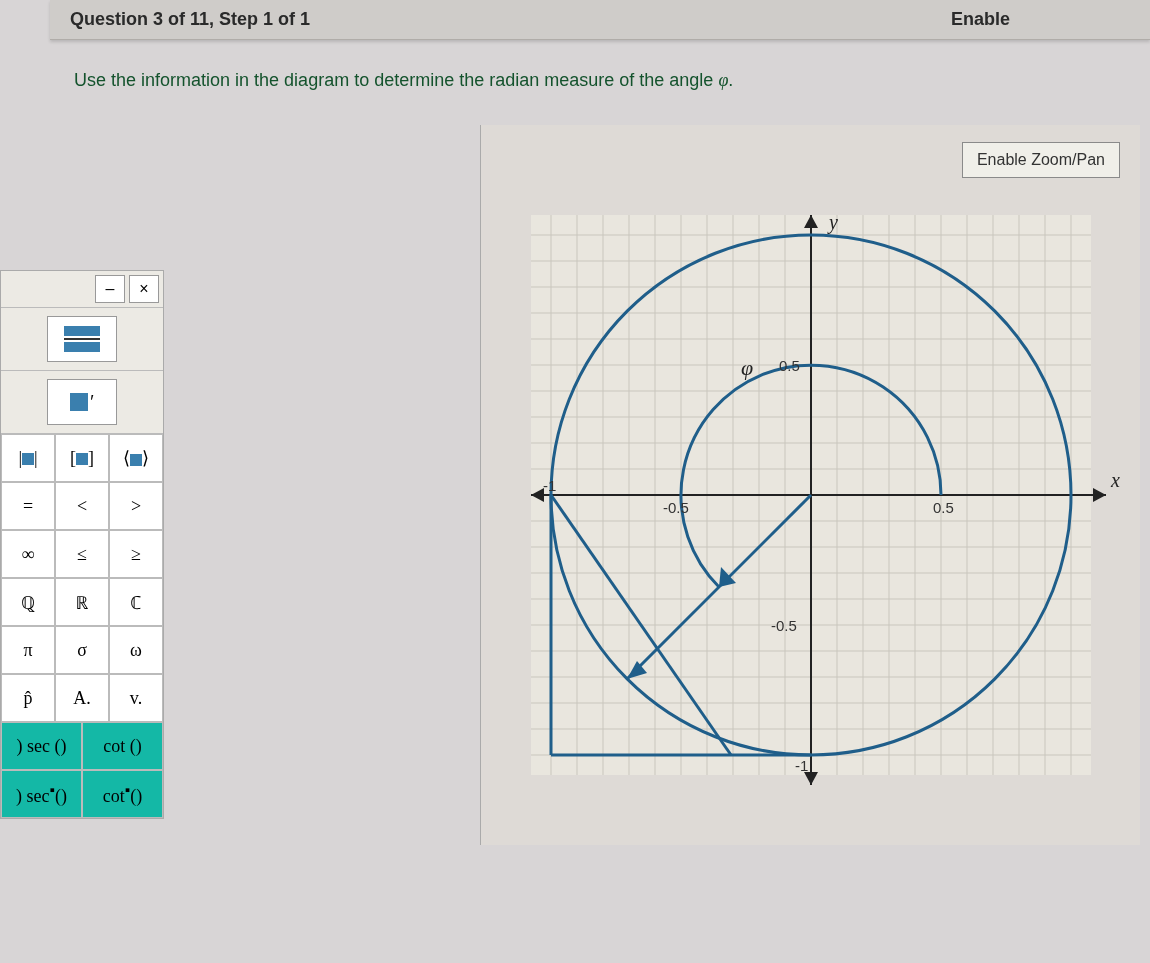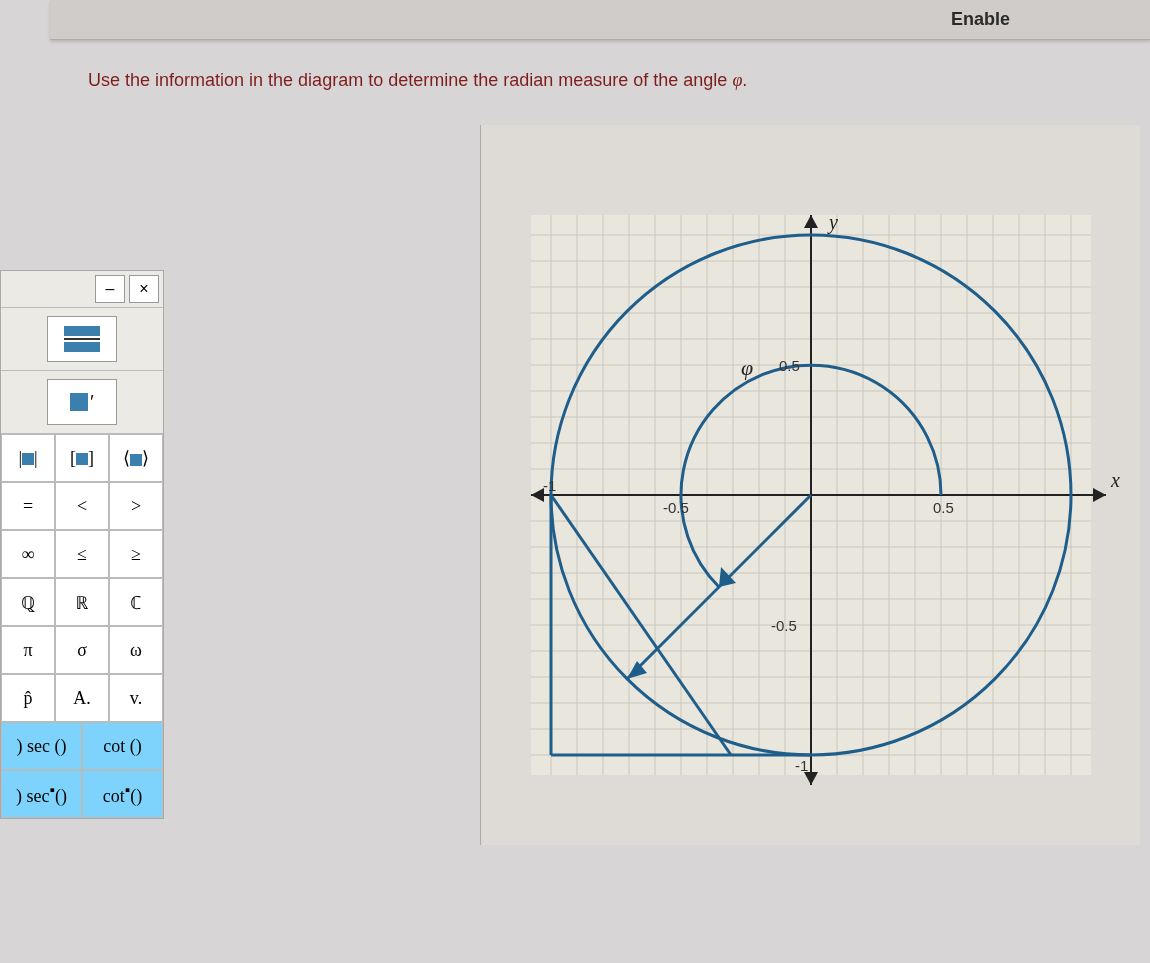--- a/index.html
+++ b/index.html
@@ -29,23 +29,23 @@
   }
   .correct {
     position: absolute;
     right: 140px;
     font-weight: bold;
     font-size: 18px;
     color: #2a2a2a;
   }
   .instruction {
     position: absolute;
-    top: 70px; left: 88px;
+    top: 70px; left: 74px;
     font-size: 18px;
-    color: #7f1d1d;
+    color: #14532d;
   }
   .phi-inline { font-style: italic; font-family: 'Times New Roman', serif; }
   .zoom-btn {
     position: absolute;
     top: 142px;
     right: 20px;
     background: #f0efe9;
     border: 1px solid #8a8a8a;
     padding: 8px 14px;
     font-size: 16px;
@@ -91,36 +91,38 @@
     display:grid; grid-template-columns: repeat(3, 54px);
   }
   .grid3 button {
     height:48px; background:#fff; border:1px solid #bbb; font-size:18px; font-family:'Times New Roman',serif; cursor:pointer;
   }
   .grid3 button .bx { display:inline-block; width:12px; height:12px; background:#3a7fae; vertical-align:middle;}
   .grid2 {
     display:grid; grid-template-columns: repeat(2, 81px);
   }
   .grid2 button {
-    height:48px; background:#7dd3fc; border:1px solid #bbb; font-size:18px; font-family:'Times New Roman',serif; cursor:pointer;
+    height:48px; background:#14b8a6; border:1px solid #bbb; font-size:18px; font-family:'Times New Roman',serif; cursor:pointer;
   }
   .dblstruck { font-family: 'Times New Roman', serif; }
 </style>
 </head>
 <body>
 
 <div class="header-bar">
+  <span class="qtitle">Question 3 of 11, Step 1 of 1</span>
   <span class="correct">Enable</span>
 </div>
 
 <div class="instruction">
   <span>Use the information in the diagram to determine the radian measure of the angle </span><span class="phi-inline">φ</span><span>.</span>
 </div>
 
 <div class="diagram-region">
+  <button class="zoom-btn" style="top:17px;">Enable Zoom/Pan</button>
 
   <svg class="diagram-svg" width="640" height="620" viewBox="0 0 640 620">
 
     <rect x="40" y="20" width="560" height="560" fill="#e9e6de" stroke="none"></rect>
 
     <g stroke="#c9c6bd" stroke-width="1">
 
       <line x1="60" y1="20" x2="60" y2="580"></line>
         <line x1="86" y1="20" x2="86" y2="580"></line>
         <line x1="112" y1="20" x2="112" y2="580"></line>

